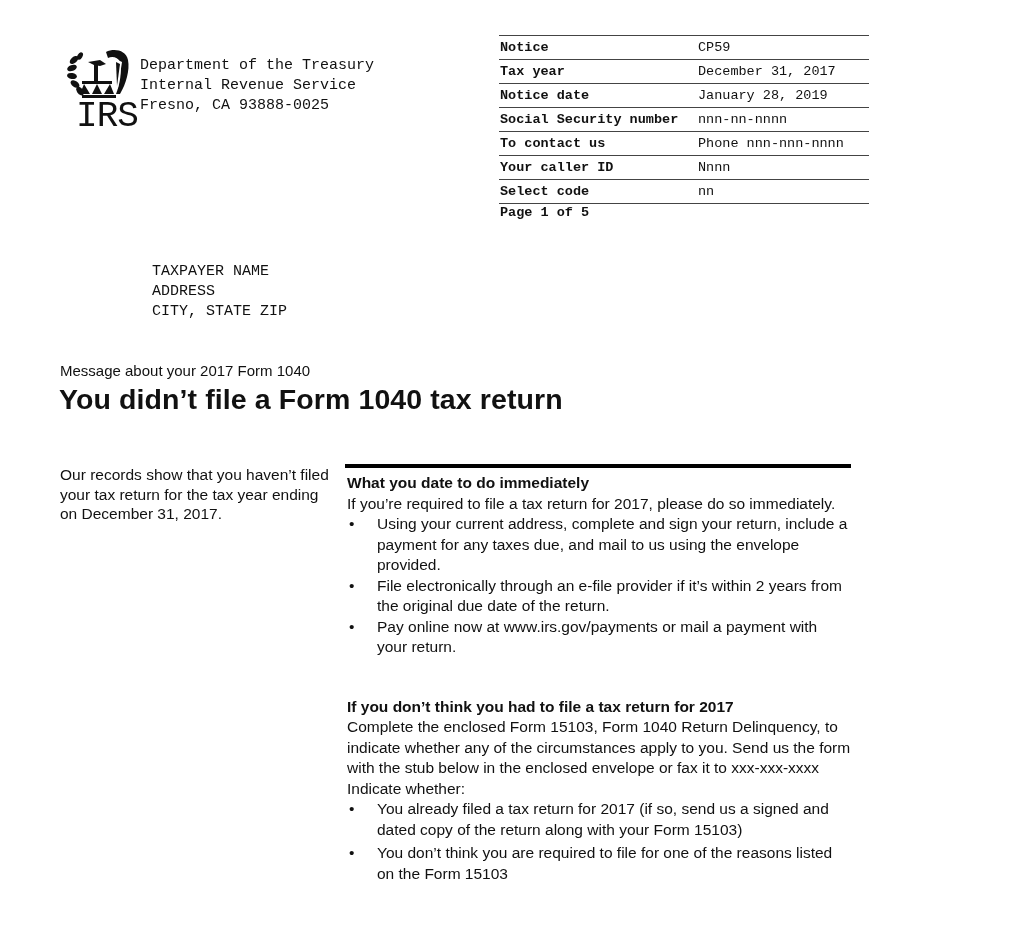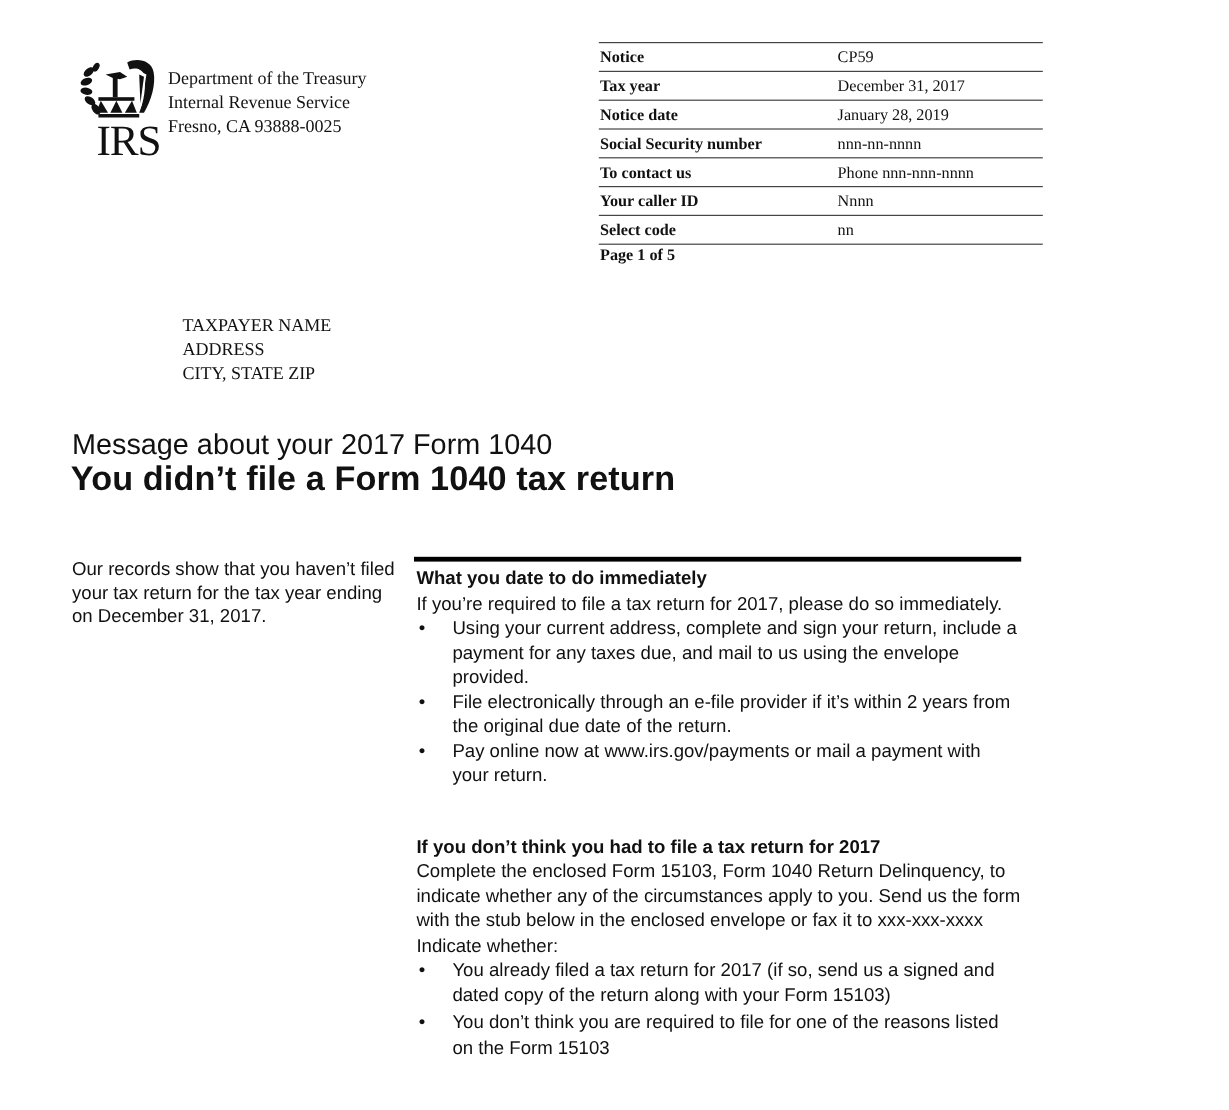--- a/index.html
+++ b/index.html
@@ -7,21 +7,21 @@
       padding: 0;
       background: #ffffff;
     }
     body {
       width: 1024px;
       height: 925px;
       position: relative;
       overflow: hidden;
       color: #111111;
     }
-    .serif { font-family: Liberation Serif, serif; }
+    .serif { font-family: Liberation Mono, monospace; }
     .sans { font-family: "Liberation Sans", "DejaVu Sans", sans-serif; }
 
     
     .logo {
       position: absolute;
       left: 66px;
       top: 48px;
       width: 66px;
       height: 92px;
     }
@@ -88,21 +88,21 @@
       font-size: 15px;
       line-height: 20px;
       margin-top: 12px;
     }
 
     
     .subtitle {
       position: absolute;
       left: 60px;
       top: 360px;
-      font-size: 24px;
+      font-size: 15px;
       line-height: 22px;
     }
     .main-title {
       position: absolute;
       left: 59px;
       top: 382px;
       font-size: 28.5px;
       font-weight: bold;
       line-height: 34px;
       letter-spacing: 0.1px;

